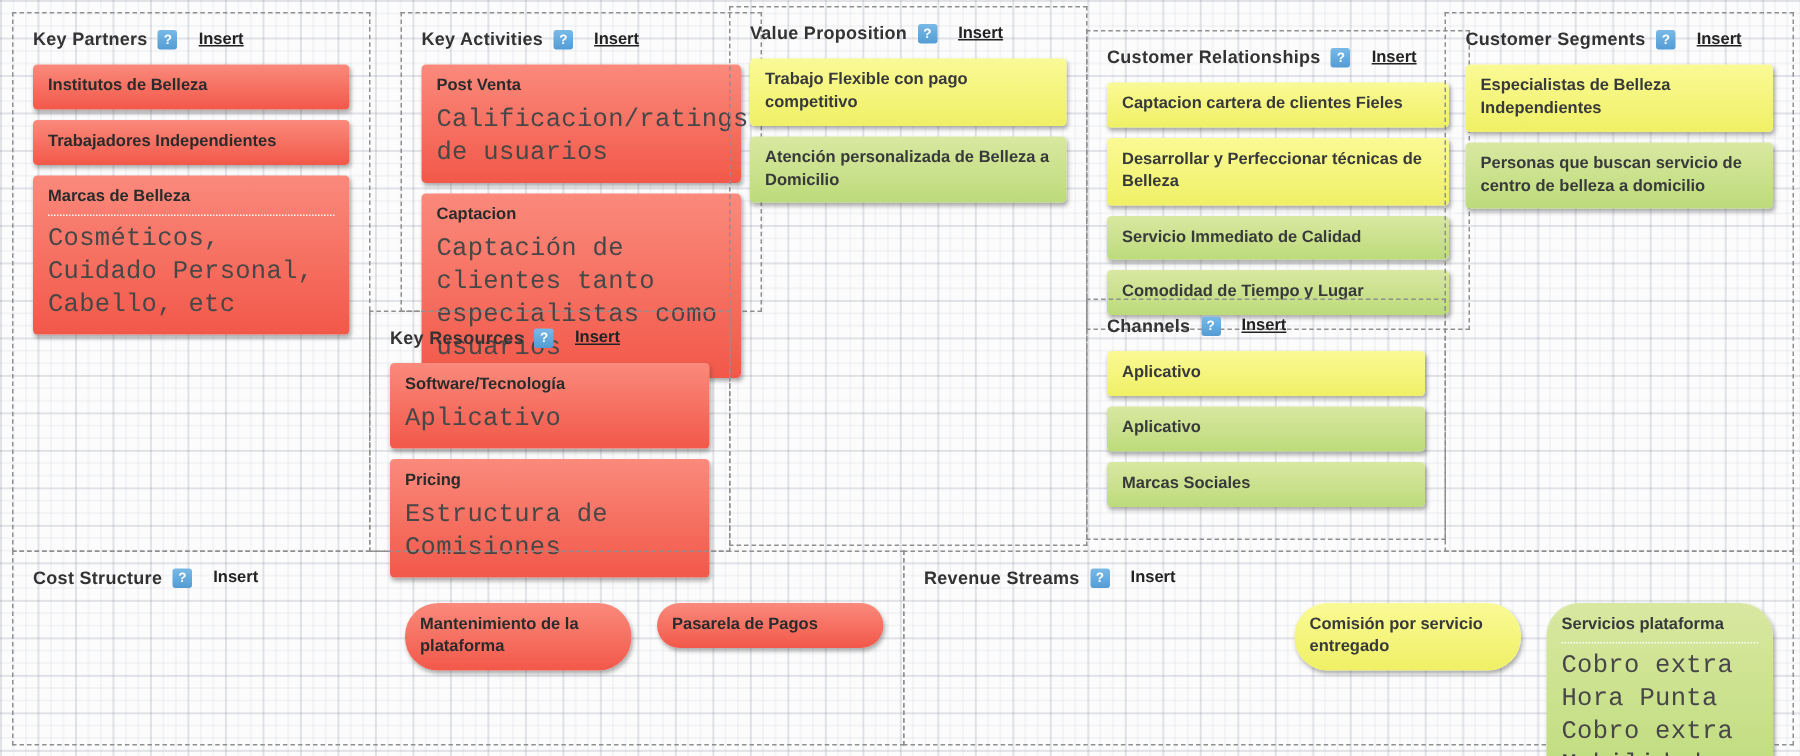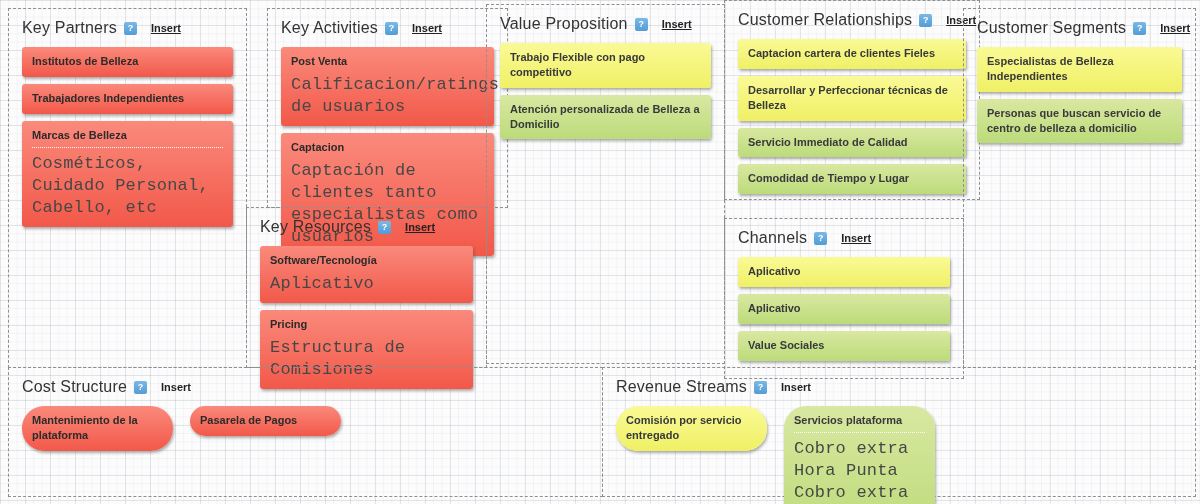--- a/index.html
+++ b/index.html
@@ -20,51 +20,51 @@
   }
   .section{
     position:absolute;
     border:1px dashed #8f8f8f;
     box-sizing:border-box;
   }
   #sec-key-partners{left:8px;top:8px;width:239px;height:360px;}
   #sec-key-activities{left:246px;top:8px;width:241px;height:200px;margin-left:21px;}
   #sec-key-resources{left:246px;top:207px;width:241px;height:161px;}
   #sec-value-proposition{left:486px;top:4px;width:239px;height:360px;}
-  #sec-customer-relationships{left:724px;top:0;width:256px;height:200px;}
-  #sec-channels{left:724px;top:218px;width:240px;height:161px;}
+  #sec-customer-relationships{left:724px;top:20px;width:256px;height:200px;}
+  #sec-channels{left:724px;top:199px;width:240px;height:161px;}
   #sec-customer-segments{left:963px;top:8px;width:233px;height:360px;}
   #sec-cost-structure{left:8px;top:367px;width:595px;height:130px;}
   #sec-revenue-streams{left:602px;top:367px;width:594px;height:130px;}
 
   .section-header{
     display:flex;align-items:center;
     margin:10px 12px 0 13px;
   }
   .section-title{
-    font-size:16px;font-weight:normal;color:#333;
+    font-size:12px;font-weight:bold;color:#333;
     letter-spacing:.2px;white-space:nowrap;
   }
   .help-badge{
     width:13px;height:13px;margin-left:7px;
     background:linear-gradient(to bottom,#79b9e6,#539cd4);
     color:#fff;font-size:9px;font-weight:bold;
     display:flex;align-items:center;justify-content:center;
     border-radius:2px;cursor:pointer;flex:0 0 auto;
   }
   .insert-link{
     font-size:11px;font-weight:bold;color:#222;
     text-decoration:underline;margin-left:14px;cursor:pointer;
     white-space:nowrap;
   }
   .section.bottom .insert-link{text-decoration:none;}
 
   .notes{
     margin:10px 13px 0 13px;
-    display:flex;flex-direction:column;gap:7px;
+    display:flex;flex-direction:column;gap:7px;justify-content:flex-end;
   }
   .section.bottom .notes{flex-direction:row;align-items:flex-start;gap:17px;}
   .section.bottom .note{width:151px;flex:0 0 auto;border-radius:22px;}
 
   .note{
     border-radius:3px;
     padding:7px 10px 8px;
     box-shadow:1px 2px 3px rgba(70,70,70,.45);
     box-sizing:border-box;
     cursor:pointer;
@@ -194,21 +194,21 @@
       <span class="insert-link">Insert</span>
     </div>
     <div class="notes">
       <div class="note yellow">
         <div class="note-title">Aplicativo</div>
       </div>
       <div class="note green">
         <div class="note-title">Aplicativo</div>
       </div>
       <div class="note green">
-        <div class="note-title">Value Sociales</div>
+        <div class="note-title">Marcas Sociales</div>
       </div>
     </div>
   </div>
 
   <div class="section" id="sec-customer-segments">
     <div class="section-header">
       <span class="section-title">Customer Segments</span>
       <span class="help-badge">?</span>
       <span class="insert-link">Insert</span>
     </div>

